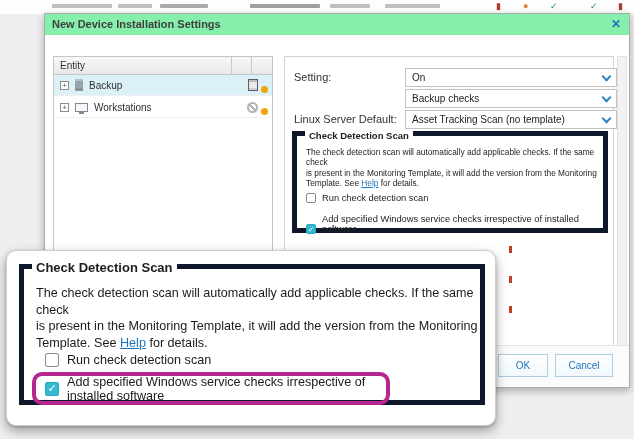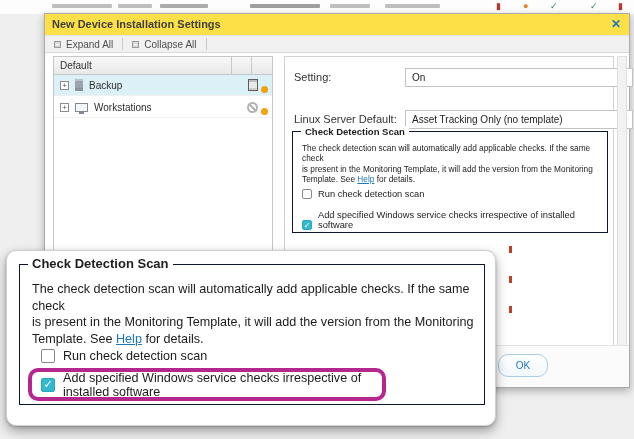--- a/index.html
+++ b/index.html
@@ -8,21 +8,21 @@
   #stage { position:relative; width:634px; height:439px; overflow:hidden; background:#efefef; }
 
   
   .bg-top { position:absolute; left:0; top:0; width:634px; height:14px; background:#fdfdfd; }
   .bg-frag { position:absolute; top:4px; height:4px; background:#a9a9a9; opacity:.75; border-radius:1px; }
   .bg-glyph { position:absolute; top:0; font-size:9px; line-height:12px; }
 
   
   .dialog { position:absolute; left:44px; top:13px; width:586px; height:375px; background:#ffffff;
             border:1px solid #ababab; box-shadow:0 3px 8px rgba(0,0,0,.28); }
-  .titlebar { position:absolute; left:0; top:0; width:100%; height:21px; background:#fde047; }
+  .titlebar { position:absolute; left:0; top:0; width:100%; height:21px; background:#86efac; }
   .title { position:absolute; left:7px; top:4px; font-size:11px; font-weight:bold; color:#3f3f3f; }
   .close-x { position:absolute; right:8px; top:3px; font-size:12px; font-weight:bold; color:#1c75bc; cursor:pointer; }
 
   .toolbar { position:absolute; left:0; top:21px; width:100%; height:18px; background:#f1f1f1;
              border-top:1px solid #e3e3e3; border-bottom:1px solid #dadada; display:flex; align-items:center; }
   .tb-item { display:flex; align-items:center; gap:5px; font-size:10px; color:#4e4e4e; padding:0 9px; height:100%; cursor:pointer; }
   .tb-box { width:7px; height:7px; border:1px solid #9a9a9a; background:#d8d8d8; position:relative; }
   .tb-box::after { content:""; position:absolute; left:1px; right:1px; top:2px; height:1px; background:#ffffff; }
   .tb-sep { width:1px; height:12px; background:#c9c9c9; }
 
@@ -47,47 +47,47 @@
   .ic-noentry { width:11px; height:11px; border:2px solid #b3b3b3; border-radius:50%;
                 background:linear-gradient(45deg, transparent 42%, #b3b3b3 42%, #b3b3b3 58%, transparent 58%); }
   .dot-orange { width:7px; height:7px; border-radius:50%; background:#f0a30a; margin-top:8px; }
 
   
   .panel { position:absolute; left:239px; top:42px; width:330px; height:290px; background:#fff; border:1px solid #d2d2d2; }
   .gutter { position:absolute; left:572px; top:42px; width:10px; height:290px; background:#f2f2f2;
             border:1px solid #e0e0e0; }
   .set-row { position:absolute; left:0; width:100%; height:19px; }
   .set-label { position:absolute; left:9px; top:0; font-size:11px; color:#333; line-height:19px; }
-  .select { position:absolute; left:120px; top:0; width:228px; height:19px; border:1px solid #c2c2c2;
+  .select { position:absolute; left:120px; top:0; width:212px; height:19px; border:1px solid #c2c2c2;
             background:#fff; cursor:pointer; }
   .select-value { position:absolute; left:6px; top:0; font-size:10px; color:#222; line-height:17px; }
   .chev { position:absolute; right:6px; top:4px; width:7px; height:7px; border-right:2px solid #2e86c1;
           border-bottom:2px solid #2e86c1; transform:rotate(45deg); }
 
-  .groupbox { position:absolute; border:1px solid #0f172a; background:#fff; }
+  .groupbox { position:absolute; border:5px solid #0f172a; background:#fff; }
   .gb-dlg { left:7px; top:74px; width:316px; height:102px; }
   .gb-legend { position:absolute; top:-6px; left:8px; background:#fff; padding:0 4px; font-weight:bold; color:#1d1d1d; }
   .gb-dlg .gb-legend { font-size:9.5px; }
   .gb-dlg .gb-text { position:absolute; left:9px; top:11px; font-size:8.3px; line-height:10.3px; color:#232323; }
   .cb-row { position:absolute; display:flex; align-items:flex-end; gap:6px; cursor:pointer; }
   .cb { border:1px solid #8a8a8a; background:#fff; border-radius:2px; flex:0 0 auto;
         display:flex; align-items:center; justify-content:center; color:#fff; }
   .cb-dlg { width:10px; height:10px; font-size:8px; }
   .cb-checked { background:#35b9cf; border-color:#2aa6bd; }
   .gb-dlg .cb-label { font-size:9.3px; color:#232323; }
   a.help { color:#1c75bc; text-decoration:underline; cursor:pointer; }
 
   
   .red-mark { position:absolute; width:3px; height:7px; background:#bf4024; }
 
   
   .footer { position:absolute; left:0; bottom:0; width:100%; height:42px; background:#fbfbfb; border-top:1px solid #e4e4e4; }
   .btn { position:absolute; top:8px; height:23px; background:linear-gradient(#ffffff,#f1f8fc);
          border:1px solid #a9cde4; color:#2277bb; font-size:10px; text-align:center; line-height:21px;
-         border-radius:10px; cursor:pointer; }
+         border-radius:0; cursor:pointer; }
   .btn-ok { left:453px; width:50px; }
   .btn-cancel { left:510px; width:58px; }
 
   
   .callout { position:absolute; left:6px; top:250px; width:490px; height:176px; background:#fff;
              border:1px solid #cfcfcf; border-radius:10px;
              box-shadow:0 5px 12px rgba(0,0,0,.35), 0 1px 3px rgba(0,0,0,.2); z-index:5; }
   .gb-call { left:12px; top:13px; width:466px; height:141px; }
   .gb-call .gb-legend { font-size:13px; top:-9px; }
   .gb-call .gb-text { position:absolute; left:12px; top:16px; font-size:12.6px; line-height:16.5px; color:#1b1b1b; }
@@ -117,35 +117,23 @@
     <div class="bg-glyph" style="left:618px;color:#b03a2e;">▮</div>
   </div>
 
   <div class="dialog">
 
     <div class="titlebar">
       <span class="title">New Device Installation Settings</span>
       <span class="close-x">✕</span>
     </div>
 
-    <div class="toolbar">
-      <div class="tb-item">
-        <span class="tb-box"></span>
-        <span>Expand All</span>
-      </div>
-      <div class="tb-sep"></div>
-      <div class="tb-item">
-        <span class="tb-box"></span>
-        <span>Collapse All</span>
-      </div>
-      <div class="tb-sep"></div>
-    </div>
 
     <div class="tree">
-      <div class="tree-head">Default</div>
+      <div class="tree-head">Entity</div>
       <div class="tree-col-sep" style="left:177px;"></div>
       <div class="tree-col-sep" style="left:197px;"></div>
 
       <div class="tree-row row-selected" style="top:18px;">
         <span class="tw-toggle">+</span>
         <span class="ic-server"></span>
         <span>Backup</span>
         <span class="row-right">
           <span class="ic-report"></span>
           <span class="dot-orange"></span>
@@ -167,26 +155,30 @@
 
       <div class="set-row" style="top:11px;">
         <span class="set-label">Setting:</span>
         <div class="select">
           <span class="select-value">On</span>
           <span class="chev"></span>
         </div>
       </div>
 
       <div class="set-row" style="top:32px;">
+        <div class="select">
+          <span class="select-value">Backup checks</span>
+          <span class="chev"></span>
+        </div>
       </div>
 
       <div class="set-row" style="top:53px;text-align:center;">
         <span class="set-label">Linux Server Default:</span>
         <div class="select">
-          <span class="select-value">Asset Tracking Only (no template)</span>
+          <span class="select-value">Asset Tracking Scan (no template)</span>
           <span class="chev"></span>
         </div>
       </div>
 
       <div class="groupbox gb-dlg">
         <span class="gb-legend">Check Detection Scan</span>
         <div class="gb-text">
           <span>The check detection scan will automatically add applicable checks. If the same check</span><br>
           <span>is present in the Monitoring Template, it will add the version from the Monitoring</span><br>
           <span>Template. See </span><a class="help">Help</a><span> for details.</span>
@@ -203,20 +195,21 @@
     </div>
 
     <div class="gutter"></div>
 
     <div class="red-mark" style="left:464px; top:232px;"></div>
     <div class="red-mark" style="left:464px; top:262px;"></div>
     <div class="red-mark" style="left:464px; top:292px;"></div>
 
     <div class="footer">
       <div class="btn btn-ok">OK</div>
+      <div class="btn btn-cancel">Cancel</div>
     </div>
   </div>
 
   <div class="callout">
     <div class="groupbox gb-call">
       <span class="gb-legend">Check Detection Scan</span>
       <div class="gb-text">
         <span>The check detection scan will automatically add applicable checks. If the same check</span><br>
         <span>is present in the Monitoring Template, it will add the version from the Monitoring</span><br>
         <span>Template. See </span><a class="help">Help</a><span> for details.</span>

